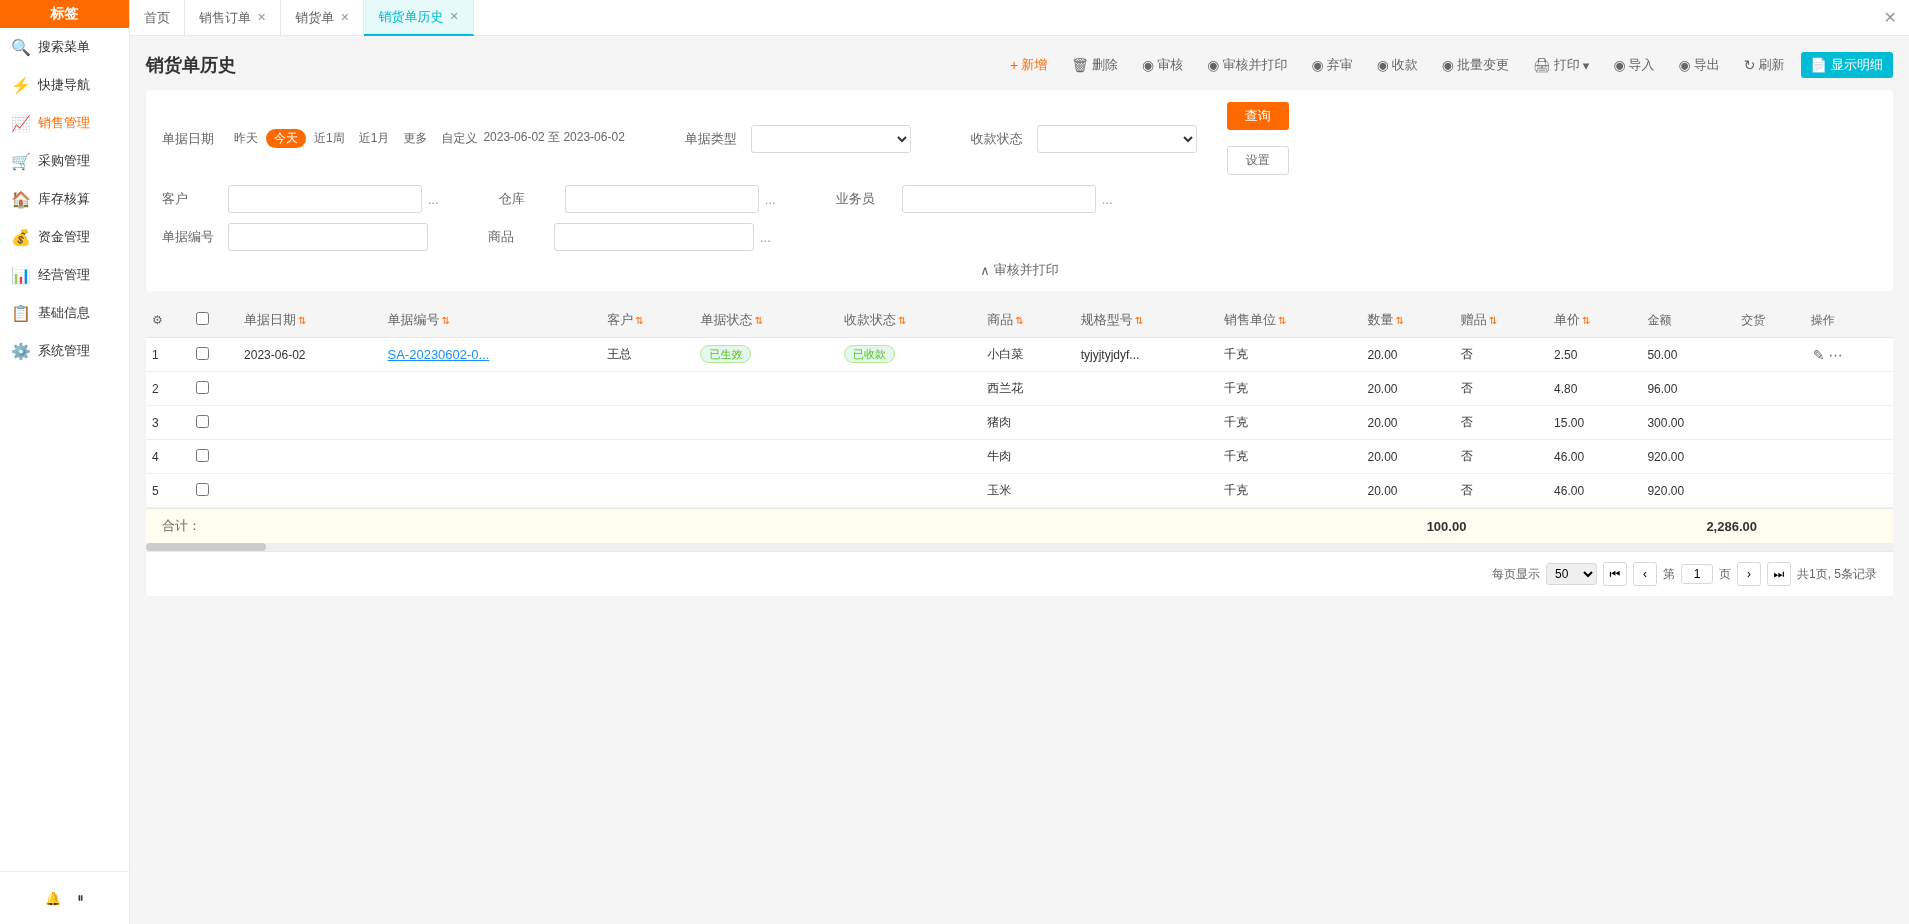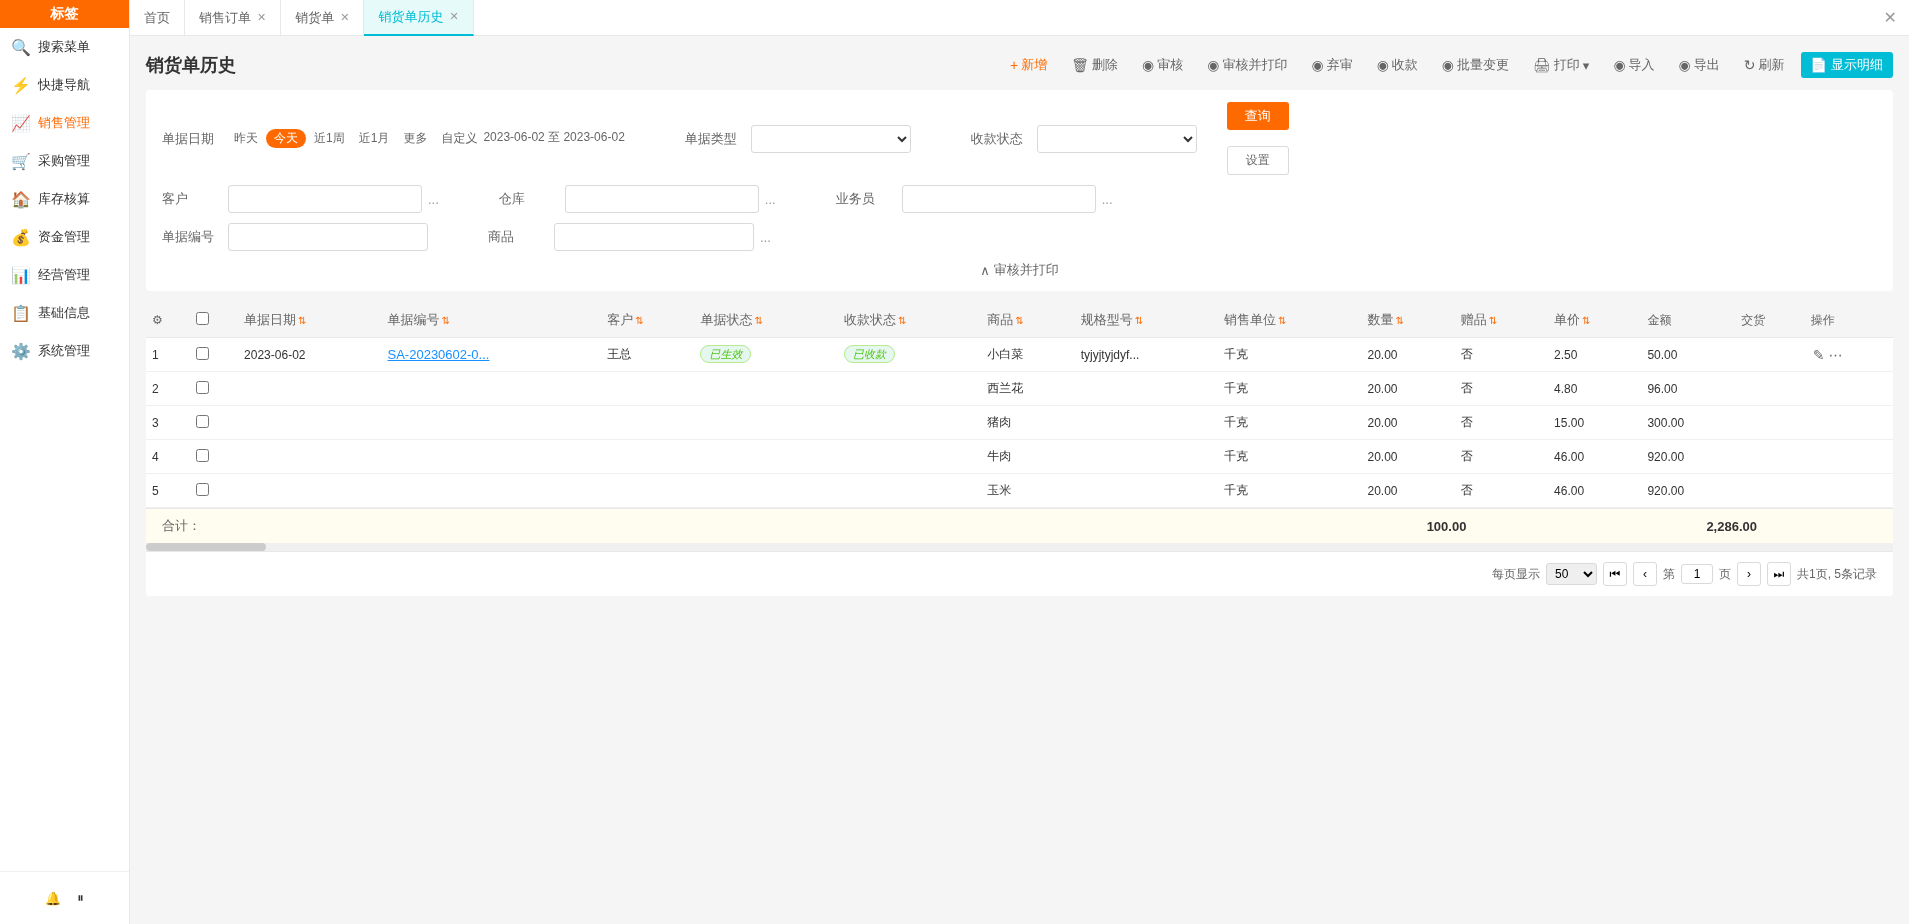--- a/index.html
+++ b/index.html
@@ -52,21 +52,21 @@
     .collapse-btn { display: flex; align-items: center; gap: 4px; color: #666; cursor: pointer; font-size: 12px; justify-content: center; margin-top: 4px; }
     .query-btn { background: #ff6a00; color: #fff; border: none; border-radius: 3px; padding: 5px 18px; cursor: pointer; font-size: 13px; }
     .set-btn { background: #fff; color: #666; border: 1px solid #d9d9d9; border-radius: 3px; padding: 5px 12px; cursor: pointer; font-size: 12px; margin-top: 4px; display: block; }
 
     
     .table-container { background: #fff; border-radius: 4px; overflow: hidden; }
     .data-table { width: 100%; border-collapse: collapse; }
     .data-table th { background: #f5f5f5; padding: 8px 6px; text-align: left; color: #666; font-weight: normal; border-bottom: 1px solid #e8e8e8; white-space: nowrap; font-size: 12px; }
     .data-table th .sort-icon { color: #ff6a00; font-size: 10px; margin-left: 2px; }
     .data-table td { padding: 8px 6px; border-bottom: 1px solid #f0f0f0; color: #333; font-size: 12px; }
-    .status-badge { padding: 2px 8px; border-radius: 10px; font-size: 11px; font-style: italic; }
+    .status-badge { padding: 2px 8px; border-radius: 10px; font-size: 11px; }
     .status-active { background: #e6f7f0; color: #52c41a; border: 1px solid #b7eb8f; }
     .status-paid { background: #e6f7f0; color: #52c41a; border: 1px solid #b7eb8f; }
     .action-icon { color: #666; cursor: pointer; font-size: 14px; margin: 0 2px; }
 
     
     .table-footer { background: #fffdf0; padding: 8px 16px; border-top: 1px solid #e8e8e8; display: flex; align-items: center; }
     .footer-label { color: #666; margin-right: 20px; }
     .footer-value { font-weight: bold; color: #333; }
     .footer-spacer { flex: 1; }
 

